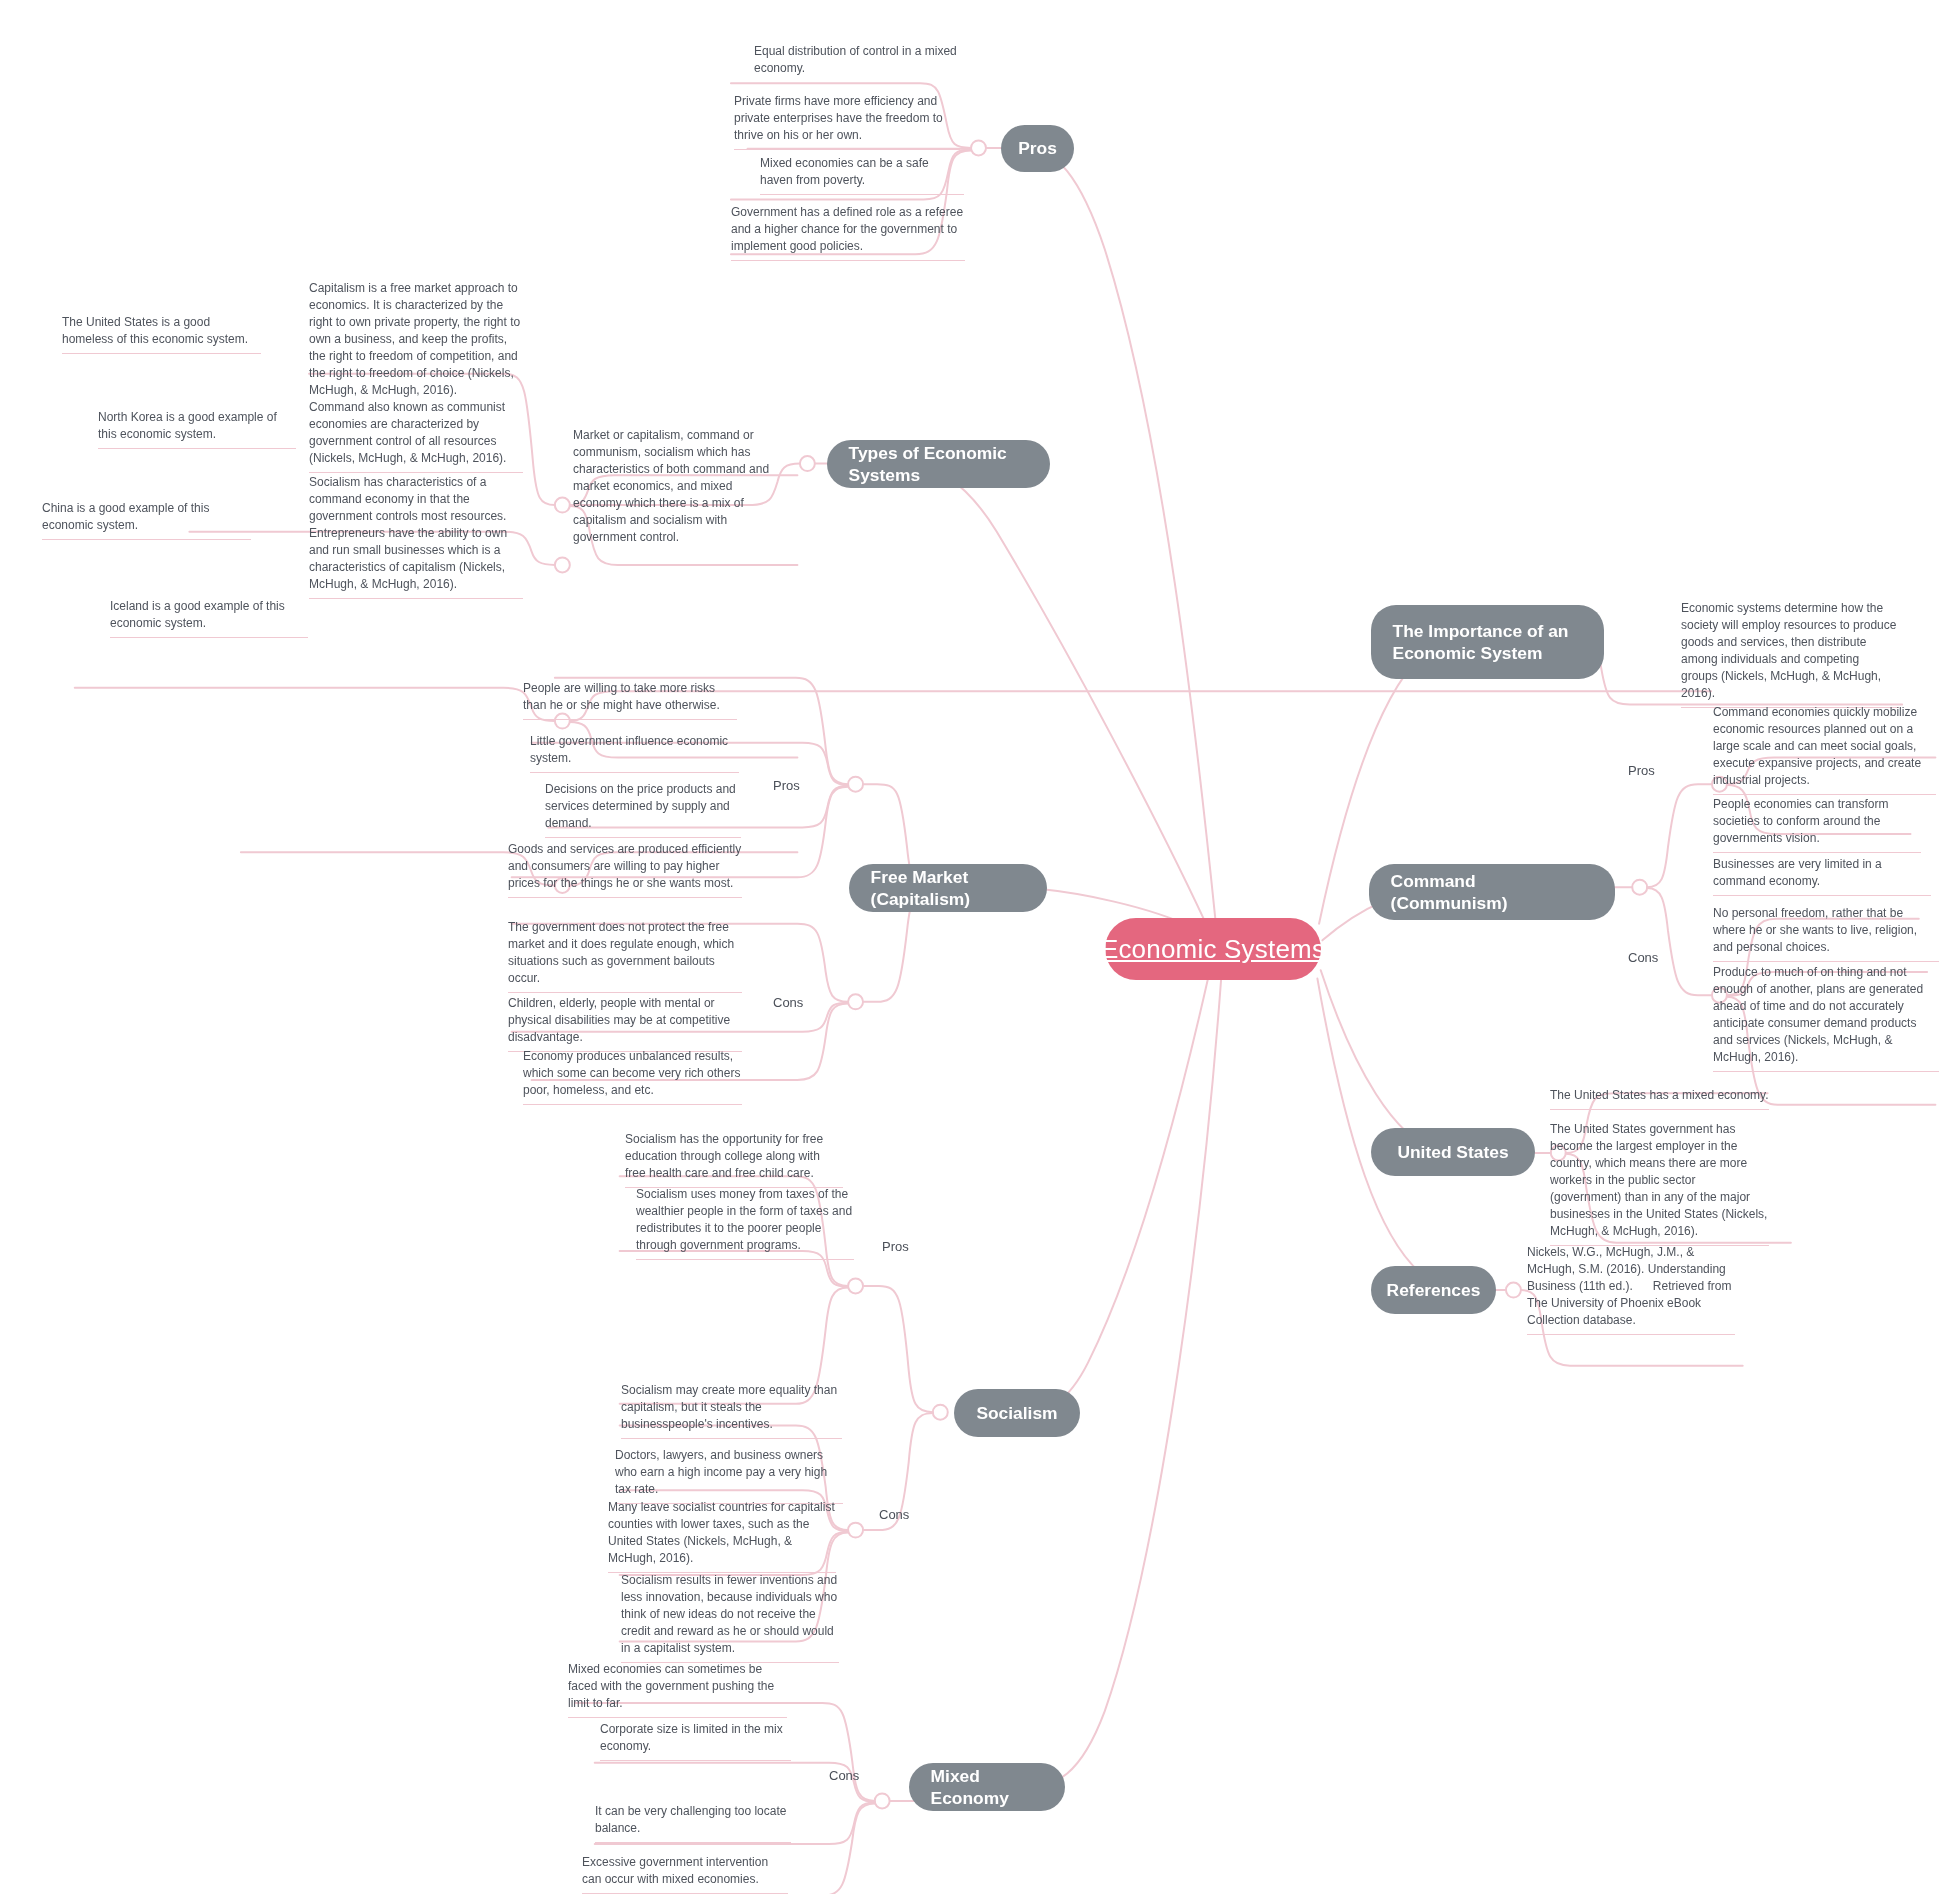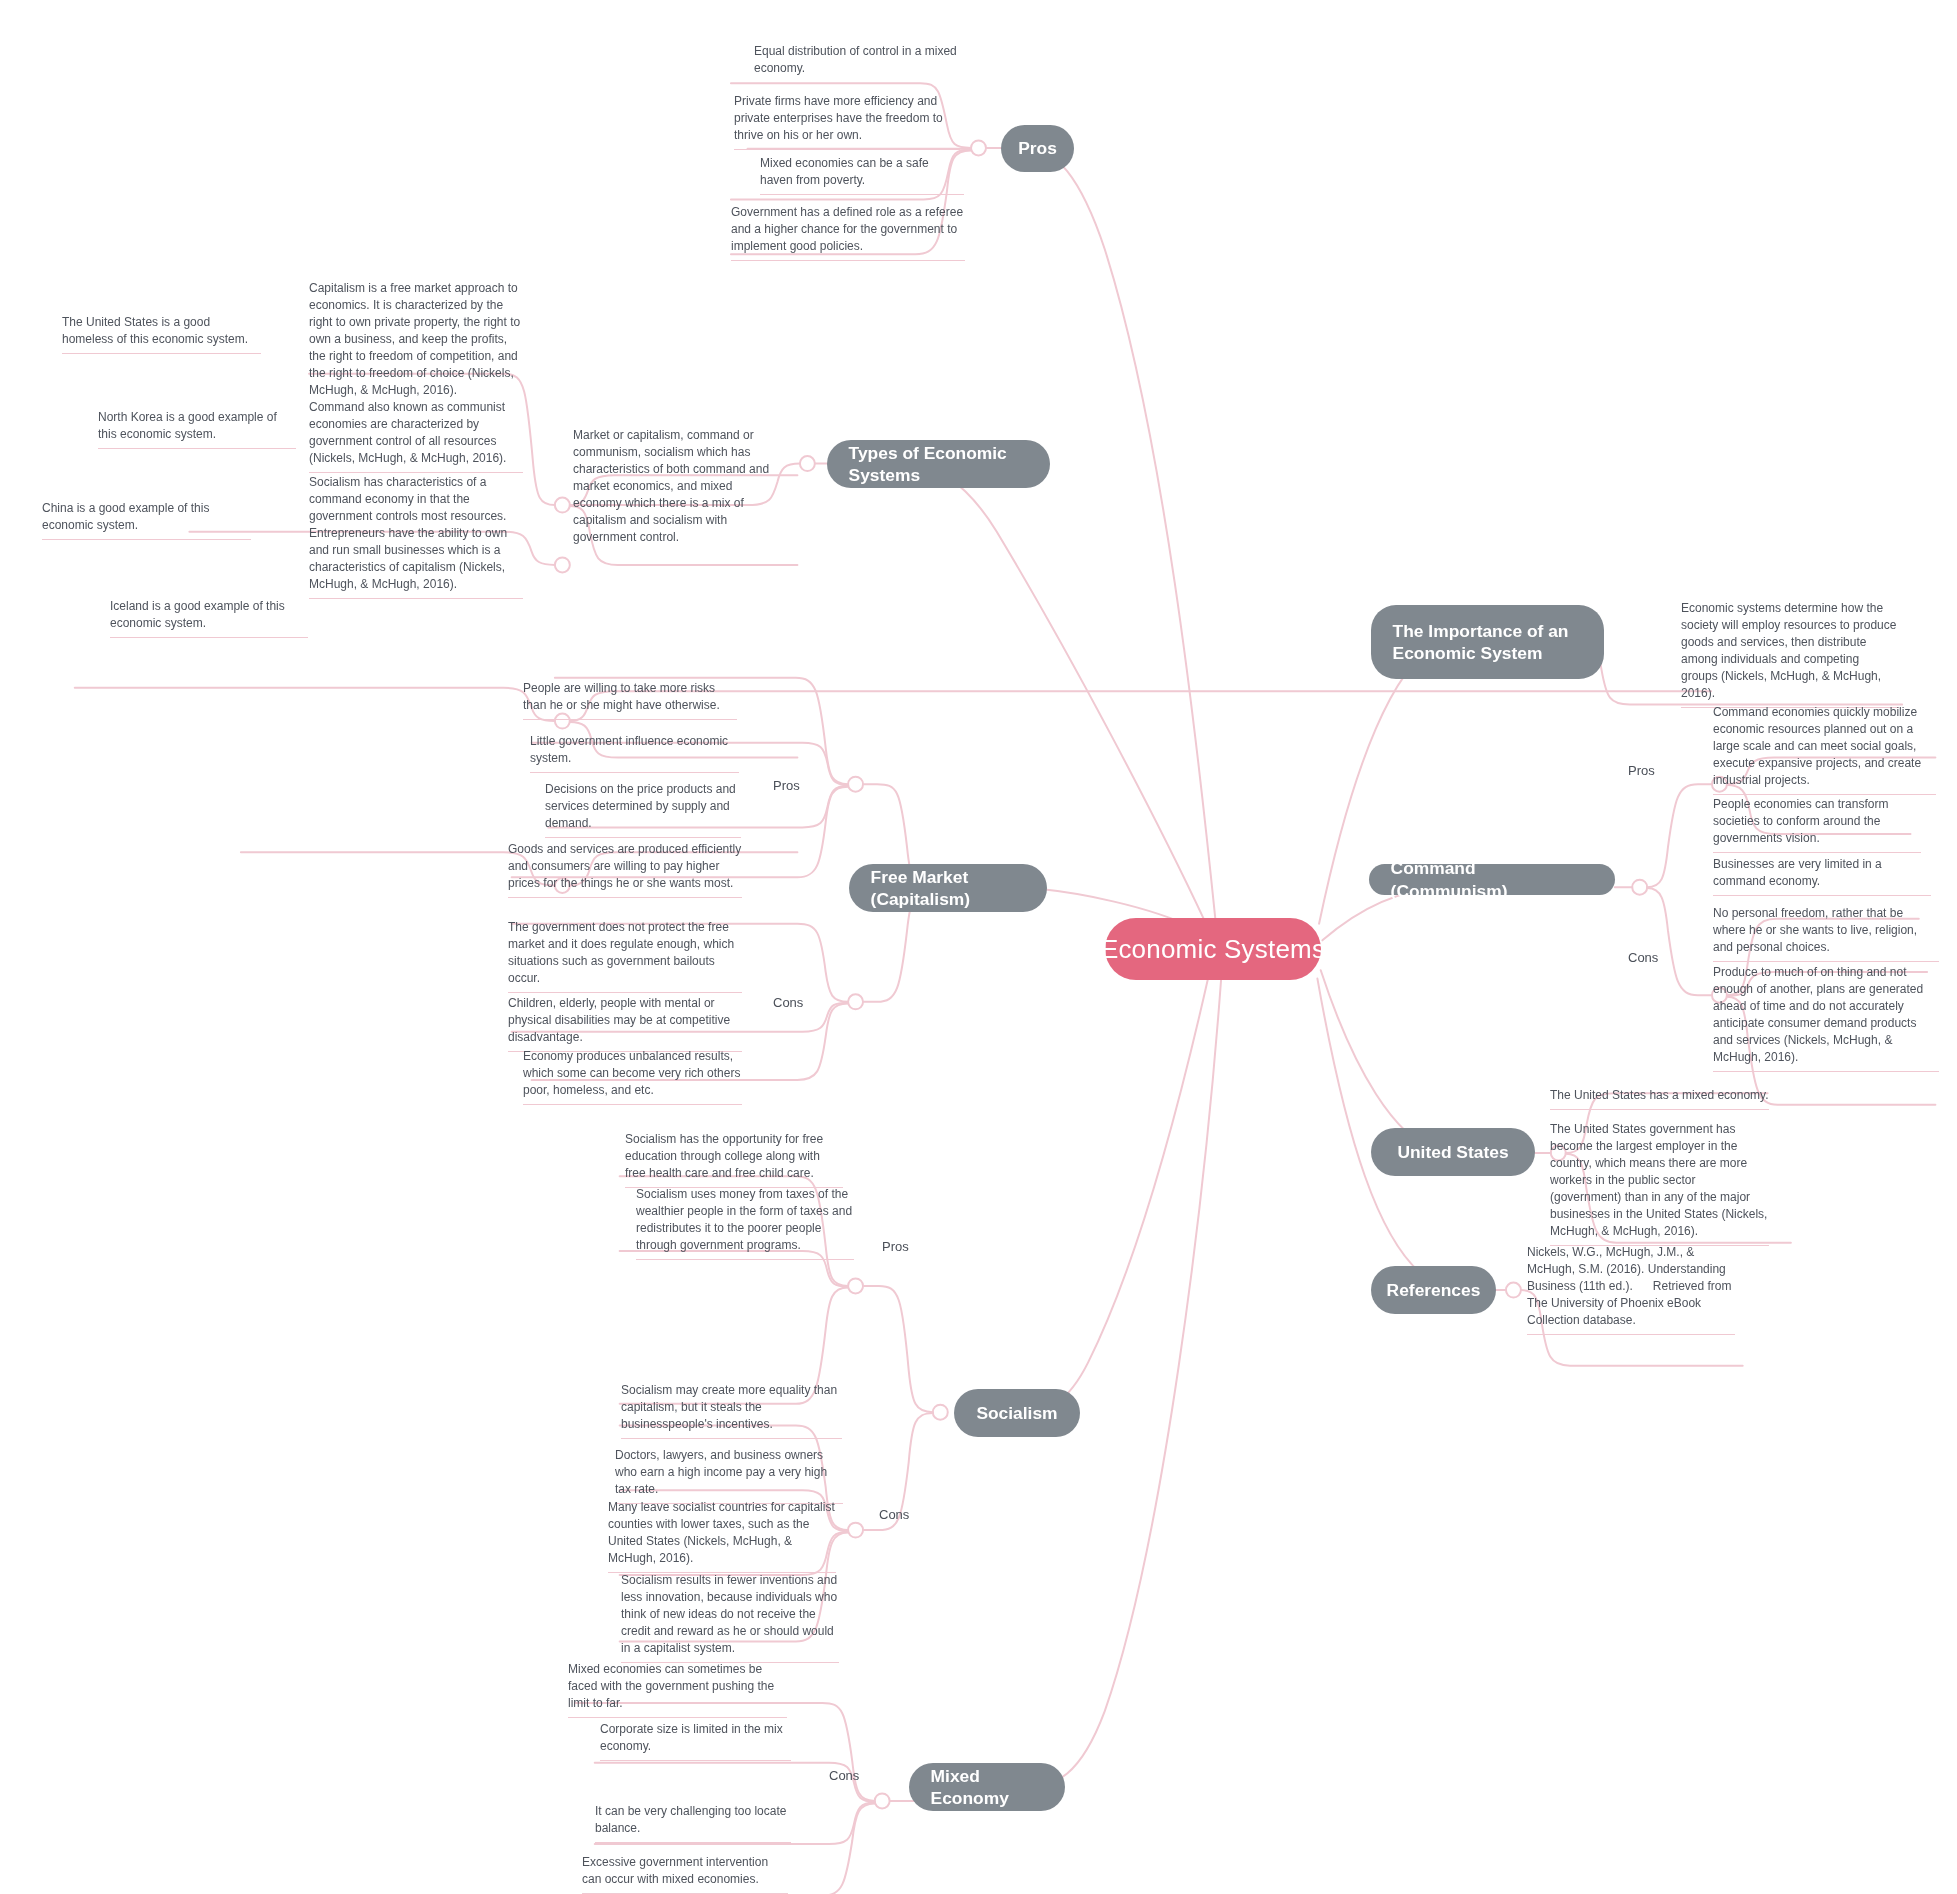--- a/index.html
+++ b/index.html
@@ -33,20 +33,21 @@
     color: #ffffff;
     border-radius: 37px;
     display: flex;
     align-items: center;
     justify-content: center;
     font-size: 26px;
     letter-spacing: 0.2px;
     padding: 0 37px;
     box-sizing: border-box;
     white-space: nowrap;
+    text-decoration: underline;
   }
   .branch-node {
     position: absolute;
     background: #80888f;
     color: #ffffff;
     border-radius: 25px;
     display: flex;
     align-items: center;
     font-weight: bold;
     font-size: 17.4px;
@@ -248,21 +249,21 @@
 
   <div class="leaf ul" style="left:568px; top:1661px; width:219px;">Mixed economies can sometimes be faced with the government pushing the limit to far.</div>
   <div class="leaf ul" style="left:600px; top:1721px; width:191px;">Corporate size is limited in the mix economy.</div>
   <div class="leaf ul" style="left:595px; top:1803px; width:196px;">It can be very challenging too locate balance.</div>
   <div class="leaf ul" style="left:582px; top:1854px; width:206px;">Excessive government intervention can occur with mixed economies.</div>
 
   <div class="branch-node" style="left:1371px; top:605px; width:233px; height:74px;">The Importance of an Economic System</div>
 
   <div class="leaf ul" style="left:1681px; top:600px; width:218px;">Economic systems determine how the society will employ resources to produce goods and services, then distribute among individuals and competing groups (Nickels, McHugh, &amp; McHugh, 2016).</div>
 
-  <div class="branch-node center-label" style="left:1369px; top:864px; width:246px; height:31px;">Command (Communism)</div>
+  <div class="branch-node center-label" style="left:1369px; top:864px; width:246px; height:56px;">Command (Communism)</div>
 
   <span class="sub-label" style="left:1628px; top:763px;">Pros</span>
   <span class="sub-label" style="left:1628px; top:950px;">Cons</span>
 
   <div class="leaf ul" style="left:1713px; top:704px; width:223px;">Command economies quickly mobilize economic resources planned out on a large scale and can meet social goals, execute expansive projects, and create industrial projects.</div>
   <div class="leaf ul" style="left:1713px; top:796px; width:208px;">People economies can transform societies to conform around the governments vision.</div>
 
   <div class="leaf ul" style="left:1713px; top:856px; width:218px;">Businesses are very limited in a command economy.</div>
   <div class="leaf ul" style="left:1713px; top:905px; width:226px;">No personal freedom, rather that be where he or she wants to live, religion, and personal choices.</div>
   <div class="leaf ul" style="left:1713px; top:964px; width:226px;">Produce to much of on thing and not enough of another, plans are generated ahead of time and do not accurately anticipate consumer demand products and services (Nickels, McHugh, &amp; McHugh, 2016).</div>

